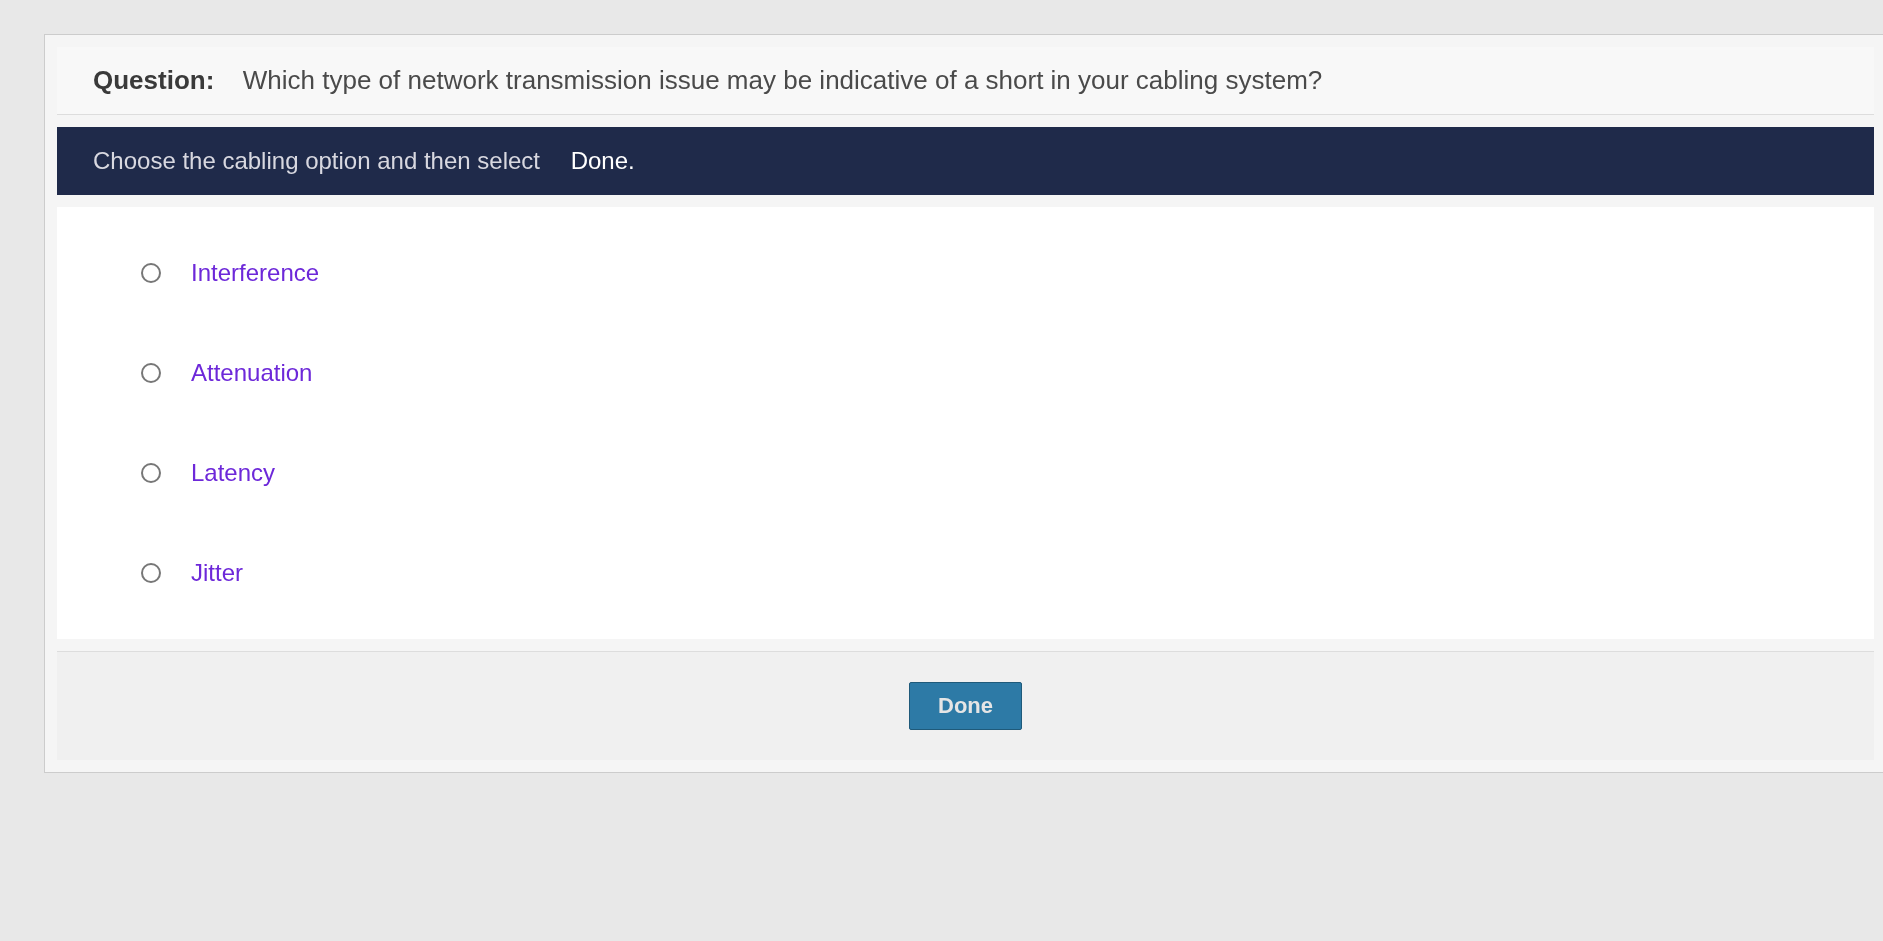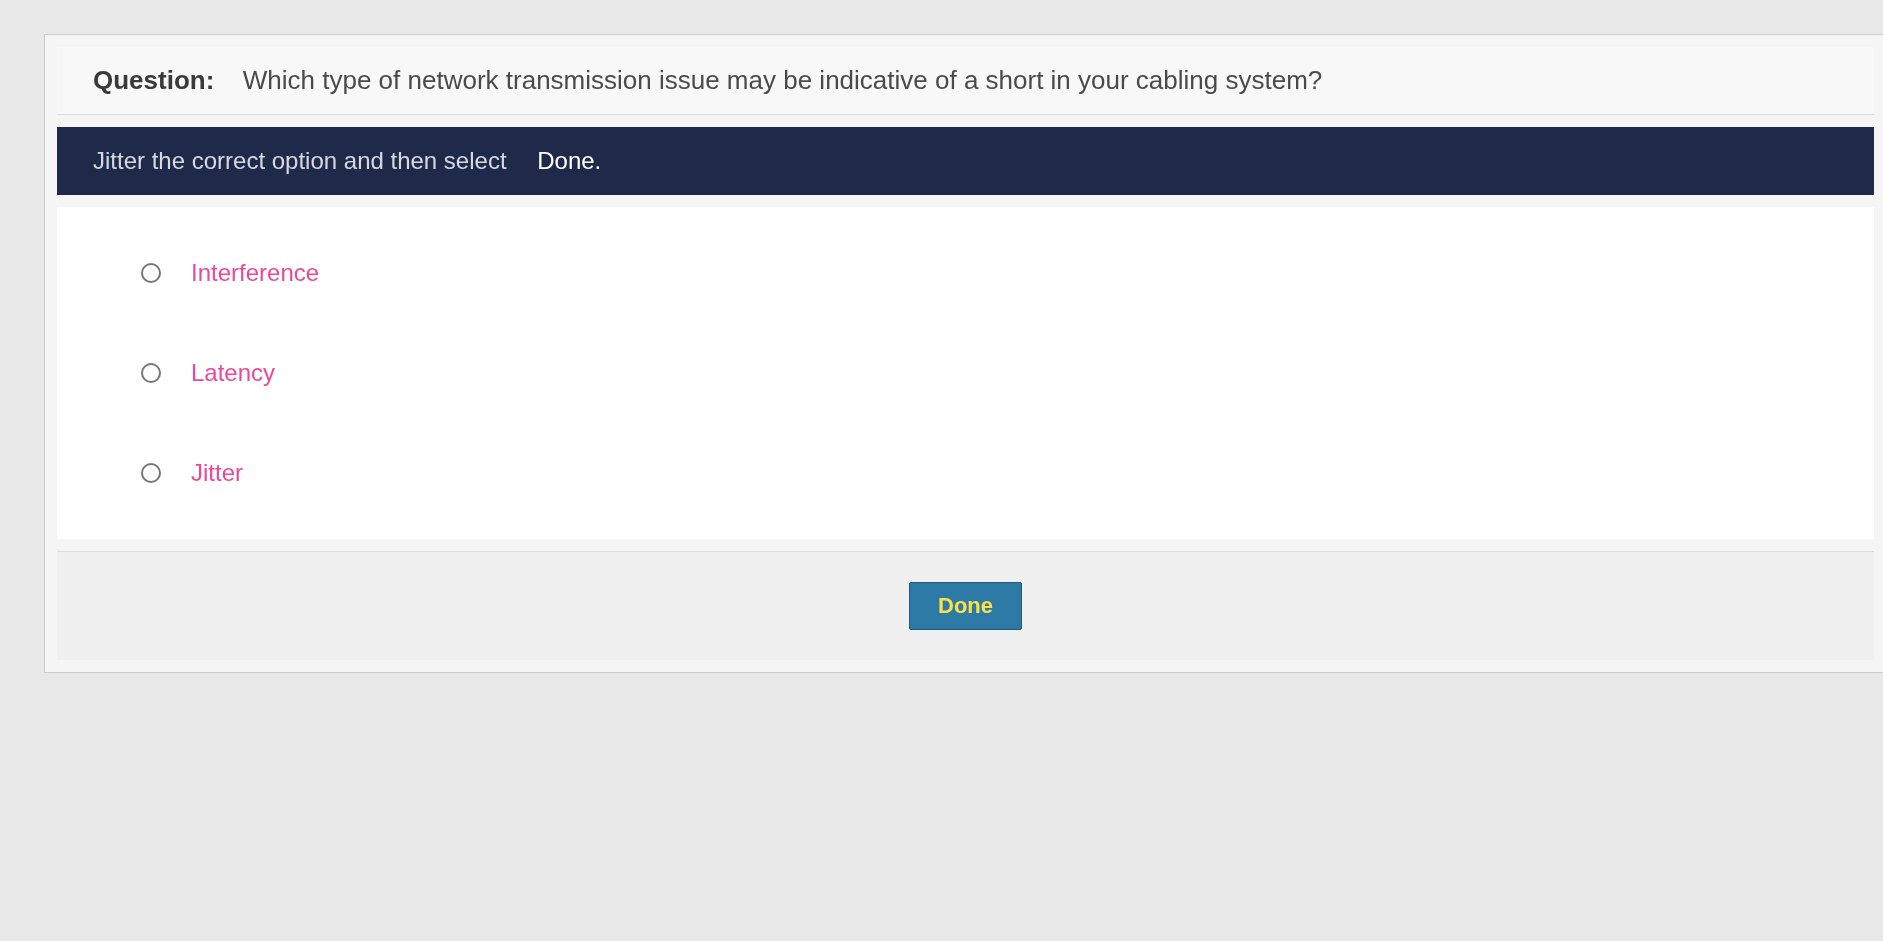--- a/index.html
+++ b/index.html
@@ -56,58 +56,62 @@
     .radio-circle {
       width: 20px;
       height: 20px;
       border: 2px solid #777;
       border-radius: 50%;
       margin-right: 18px;
       flex-shrink: 0;
     }
     .option-label {
       font-size: 24px;
-      color: #ec4899;
+      color: #6d28d9;
     }
     .footer-bar {
       background: #f0f0f0;
       border-top: 1px solid #ddd;
       padding: 18px 0;
       display: flex;
       justify-content: center;
     }
     .done-button {
       background: #2d7aa6;
-      color: #fde047;
+      color: #e5e5e5;
       border: 1px solid #1f5a7a;
       padding: 10px 28px;
       font-size: 22px;
       font-weight: bold;
       cursor: pointer;
       border-radius: 2px;
     }
   </style>
 </head>
 <body>
 
 <div class="quiz-container">
 
   <div class="question-header">
     <span class="question-label">Question:</span>
     <span class="question-text">Which type of network transmission issue may be indicative of a short in your cabling system?</span>
   </div>
 
   <div class="instruction-bar">
-    <span>Jitter the correct option and then select </span><span class="done-word">Done.</span>
+    <span>Choose the cabling option and then select </span><span class="done-word">Done.</span>
   </div>
 
   <div class="options-area">
     <div class="option-row">
       <span class="radio-circle"></span>
       <span class="option-label">Interference</span>
+    </div>
+    <div class="option-row">
+      <span class="radio-circle"></span>
+      <span class="option-label">Attenuation</span>
     </div>
     <div class="option-row">
       <span class="radio-circle"></span>
       <span class="option-label">Latency</span>
     </div>
     <div class="option-row">
       <span class="radio-circle"></span>
       <span class="option-label">Jitter</span>
     </div>
   </div>

